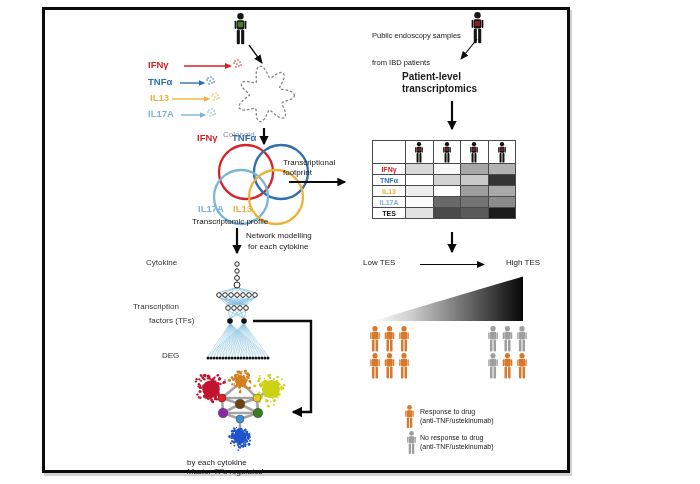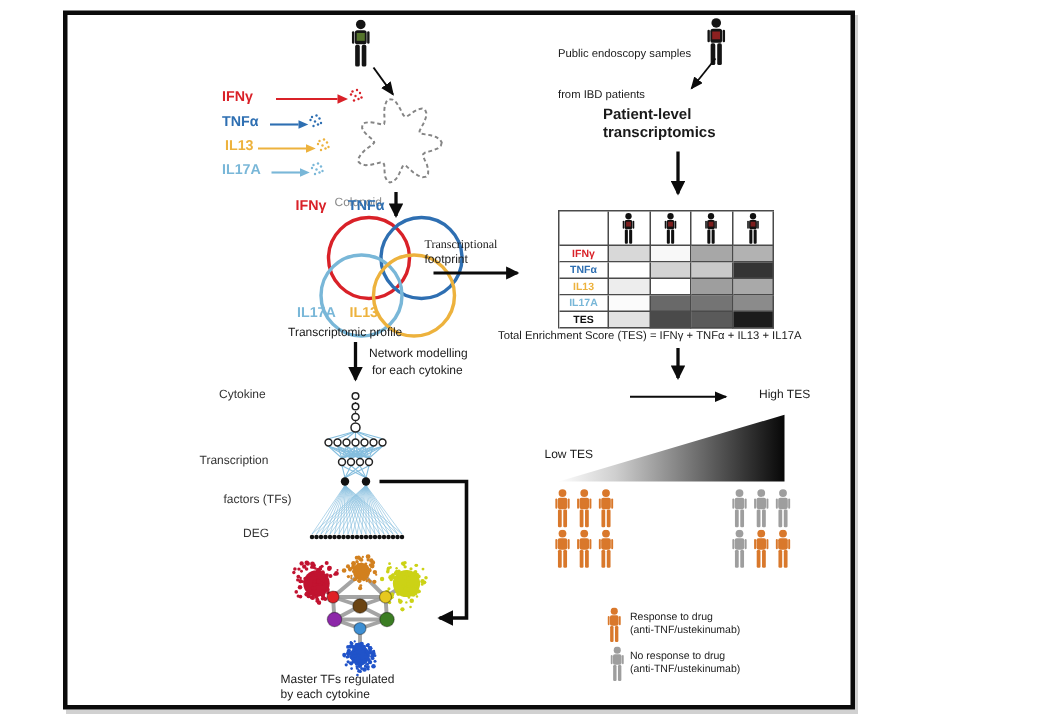--- a/index.html
+++ b/index.html
@@ -652,32 +652,32 @@
   <div class="txt b f95" style="left: 150px; top: 93px; color: rgb(237, 178, 61);">IL13</div>
   <div class="txt b f95" style="left: 148px; top: 109px; color: rgb(121, 183, 216);">IL17A</div>
   <div class="txt f8 c" style="left:223px;top:91px;width:52px;color:#8a8a8a;margin-top:40px;">Colonoid</div>
 
   <div class="txt b f95 c" style="left: 197px; top: 133px; width: 44px; color: rgb(217, 33, 40);">IFNγ</div>
   <div class="txt b f95 c" style="left: 232px; top: 133px; width: 48px; color: rgb(46, 111, 178);">TNFα</div>
   <div class="txt b f95 c" style="left: 198px; top: 204px; width: 44px; color: rgb(121, 183, 216);">IL17A</div>
   <div class="txt b f95 c" style="left: 233px; top: 204px; width: 44px; color: rgb(237, 178, 61);">IL13</div>
   <div class="txt f8 c" style="left:192px;top:218px;width:90px;">Transcriptomic profile</div>
 
-  <div class="txt f8 c" style="left:283px;top:159px;width:64px;font-family:Liberation Serif, serif;">Transcriptional</div>
+  <div class="txt f8 c" style="left:283px;top:159px;width:64px;">Transcriptional</div>
   <div class="txt f8 c" style="left:283px;top:169px;width:64px;">footprint</div>
 
   <div class="txt f8" style="left:246px;top:232px;">Network modelling</div>
   <div class="txt f8" style="left:248px;top:243px;">for each cytokine</div>
 
   <div class="txt f8" style="left:146px;top:259px;color:#333;">Cytokine</div>
   <div class="txt f8" style="left:133px;top:303px;color:#333;">Transcription</div>
-  <div class="txt f8" style="left:133px;top:329px;color:#333;padding-left:16px;">factors (TFs)</div>
+  <div class="txt f8" style="left:133px;top:317px;color:#333;padding-left:16px;">factors (TFs)</div>
   <div class="txt f8" style="left:162px;top:352px;color:#333;text-align:center;">DEG</div>
 
-  <div class="txt f8 c" style="left:187px;top:449px;width:100px;">Master TFs regulated</div>
+  <div class="txt f8 c" style="left:187px;top:468px;width:100px;font-style:italic;">Master TFs regulated</div>
   <div class="txt f8 c" style="left:187px;top:459px;width:100px;">by each cytokine</div>
 
   <div class="txt f75 c" style="left:372px;top:32px;width:100px;">Public endoscopy samples</div>
   <div class="txt f75 c" style="left:372px;top:42px;width:100px;margin-top:17px;">from IBD patients</div>
 
   <div class="txt b f10 c" style="left:402px;top:71px;width:100px;">Patient-level</div>
   <div class="txt b f10 c" style="left:402px;top:83px;width:100px;">transcriptomics</div>
 
   <div class="hm" id="heatmap">
       <div class="cell"></div>
@@ -725,21 +725,20 @@
       <div class="cell" style="background: rgb(105, 105, 105);"></div>
       <div class="cell" style="background: rgb(116, 116, 116);"></div>
       <div class="cell" style="background: rgb(139, 139, 139);"></div>
       <div class="cell lbl" style="color: rgb(17, 17, 17);">TES</div>
       <div class="cell" style="background: rgb(226, 226, 226);"></div>
       <div class="cell" style="background: rgb(74, 74, 74);"></div>
       <div class="cell" style="background: rgb(90, 90, 90);"></div>
       <div class="cell" style="background: rgb(28, 28, 28);"></div>
     </div>
 
-  <div class="txt f75 c" style="left:332px;top:220px;width:240px;">Total Enrichment Score (TES) = IFNγ + TNFα + IL13 + IL17A</div>
-  <div class="txt f8" style="left:363px;top:259px;margin-top:40px;">Low TES</div>
+  <div class="txt f8" style="left:363px;top:259px;">Low TES</div>
   <div class="txt f8" style="left:506px;top:259px;">High TES</div>
 
   <div class="txt f7 c" style="left:420px;top:408px;width:76px;">Response to drug</div>
   <div class="txt f7 c" style="left:420px;top:417px;width:76px;">(anti-TNF/ustekinumab)</div>
   <div class="txt f7 c" style="left:420px;top:434px;width:76px;">No response to drug</div>
   <div class="txt f7 c" style="left:420px;top:443px;width:76px;">(anti-TNF/ustekinumab)</div>
 </div>
 
 </body></html>

